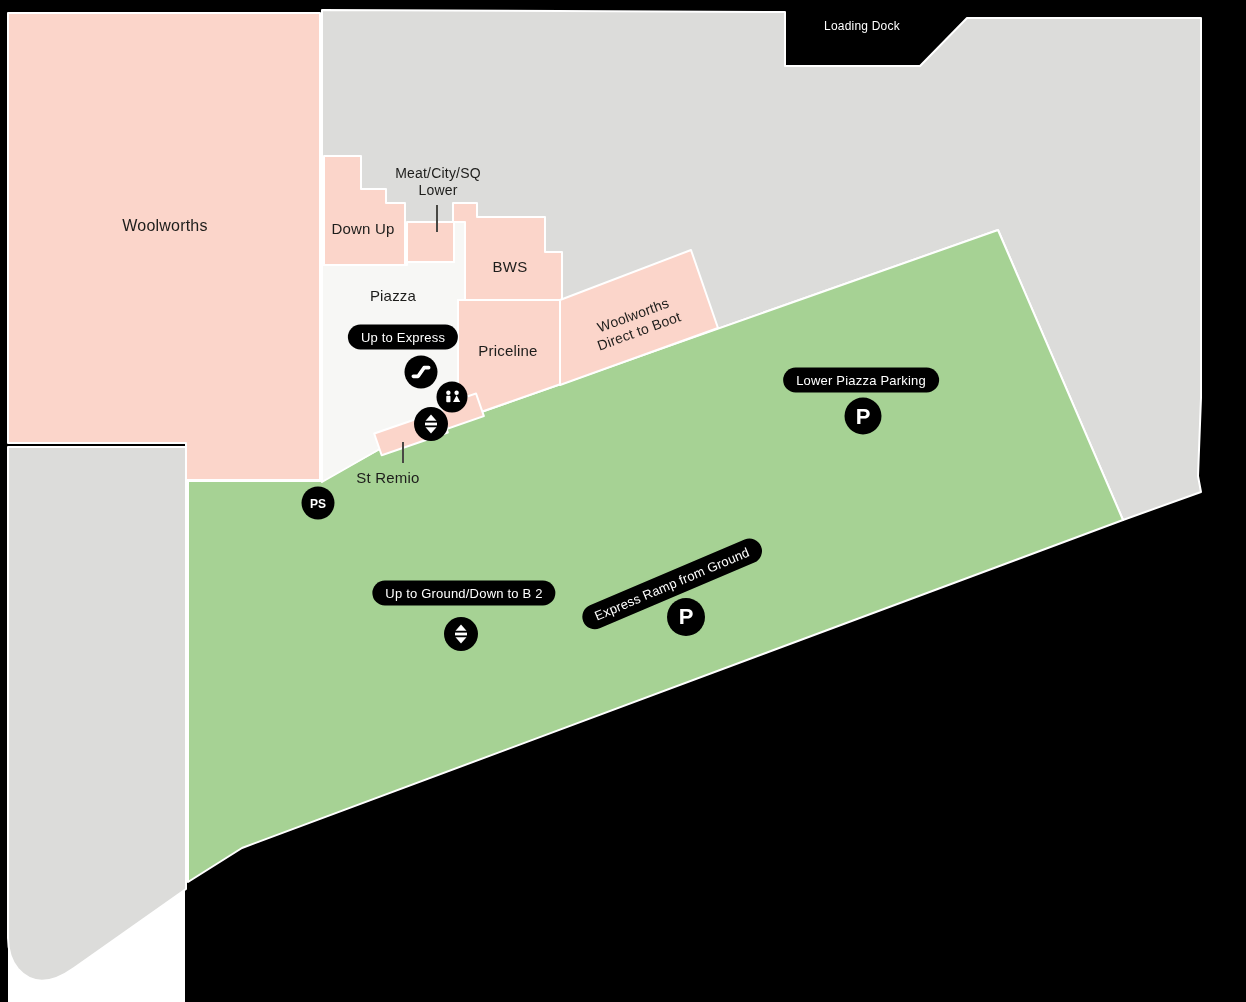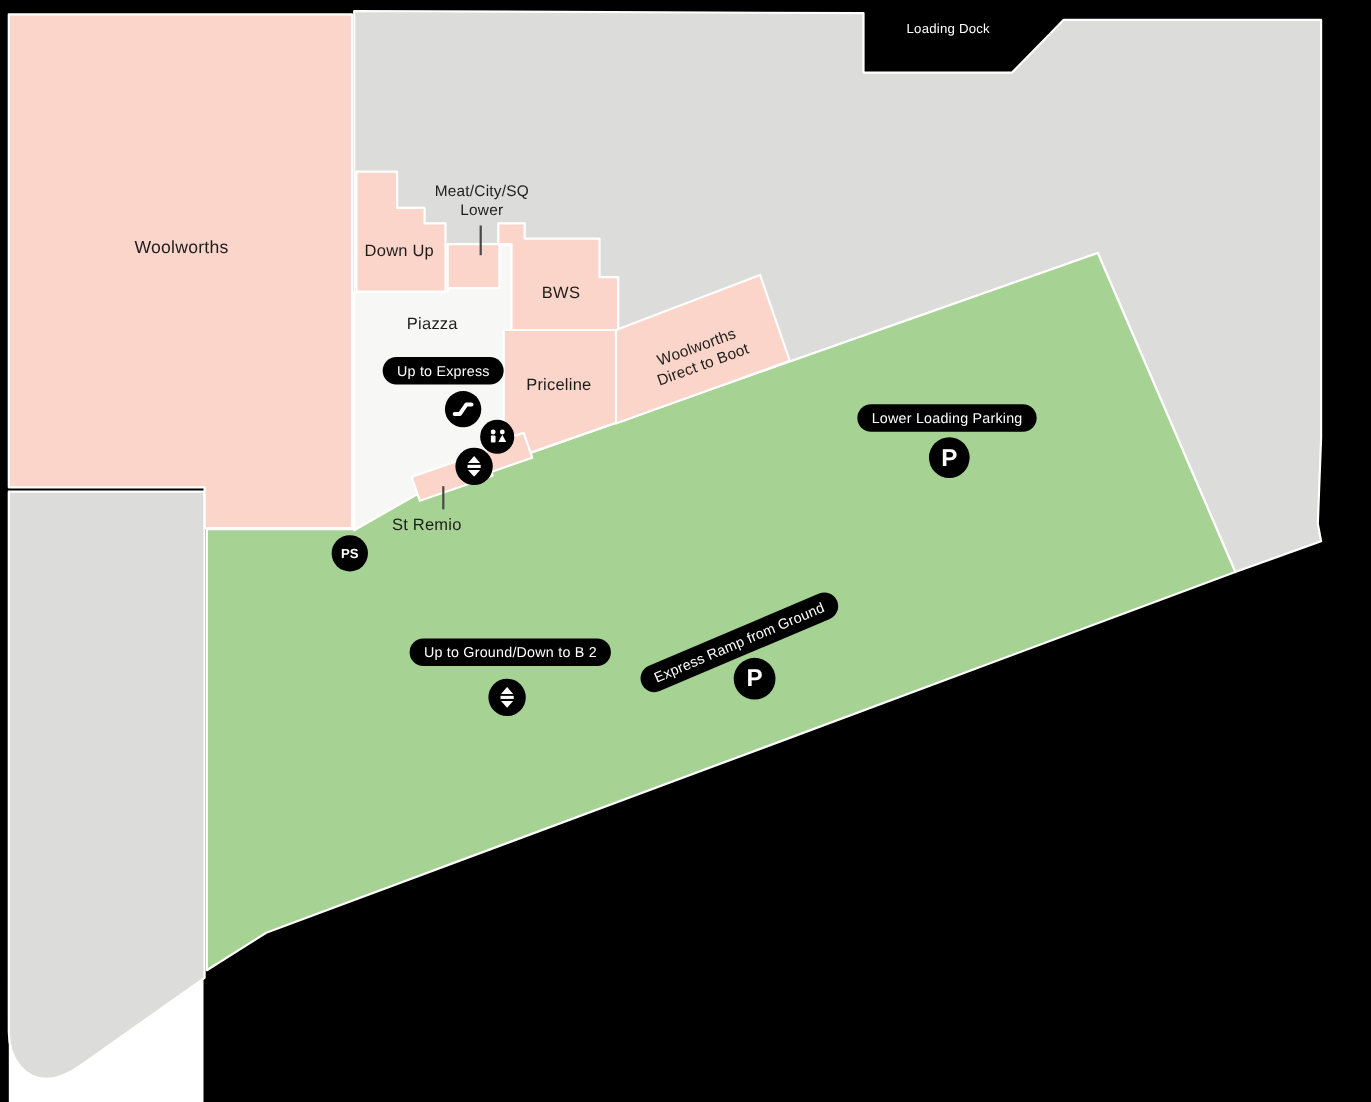--- a/index.html
+++ b/index.html
@@ -84,21 +84,21 @@
   </div>
 
   <div class="lbl" style="left:393px;top:295px">Piazza</div>
 
   <div class="lbl" style="left:388px;top:477px">St Remio</div>
 
   <div class="lbl light" style="left:862px;top:26px;font-size:12px">Loading Dock</div>
 
   <div class="pill" style="left:403px;top:337px">Up to Express</div>
 
-  <div class="pill" style="left:861px;top:380px">Lower Loading Parking</div>
+  <div class="pill" style="left:861px;top:380px">Lower Piazza Parking</div>
 
   <div class="pill" style="left:464px;top:593px">Up to Ground/Down to B 2</div>
 
   <div class="pill" style="left:672px;top:584px;transform:translate(-50%,-50%) rotate(-23deg)">Express Ramp from Ground</div>
 
   <div class="circle" style="left:421px;top:372px;width:33px;height:33px">
     <svg width="23" height="23" viewBox="-12 -12 24 24">
       <path d="M-8,4.5 H-3 L3.2,-4.5 H8" fill="none" stroke="#fff" stroke-width="3.8" stroke-linecap="round" stroke-linejoin="round"></path>
     </svg>
   </div>

